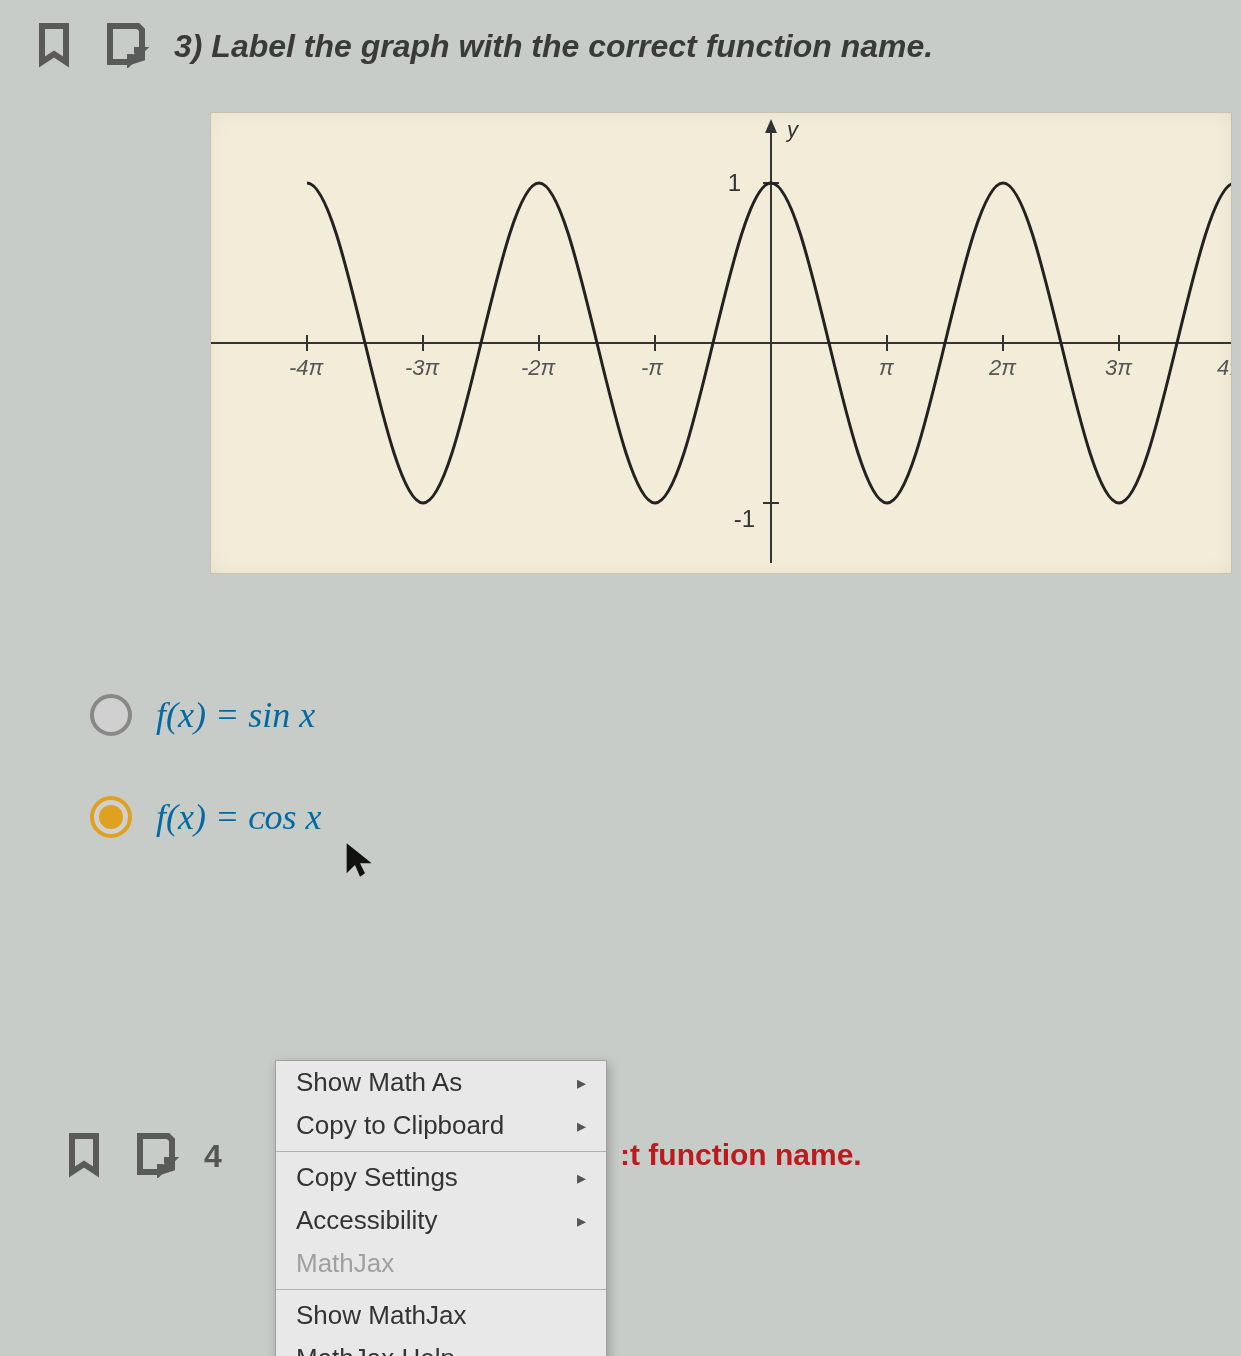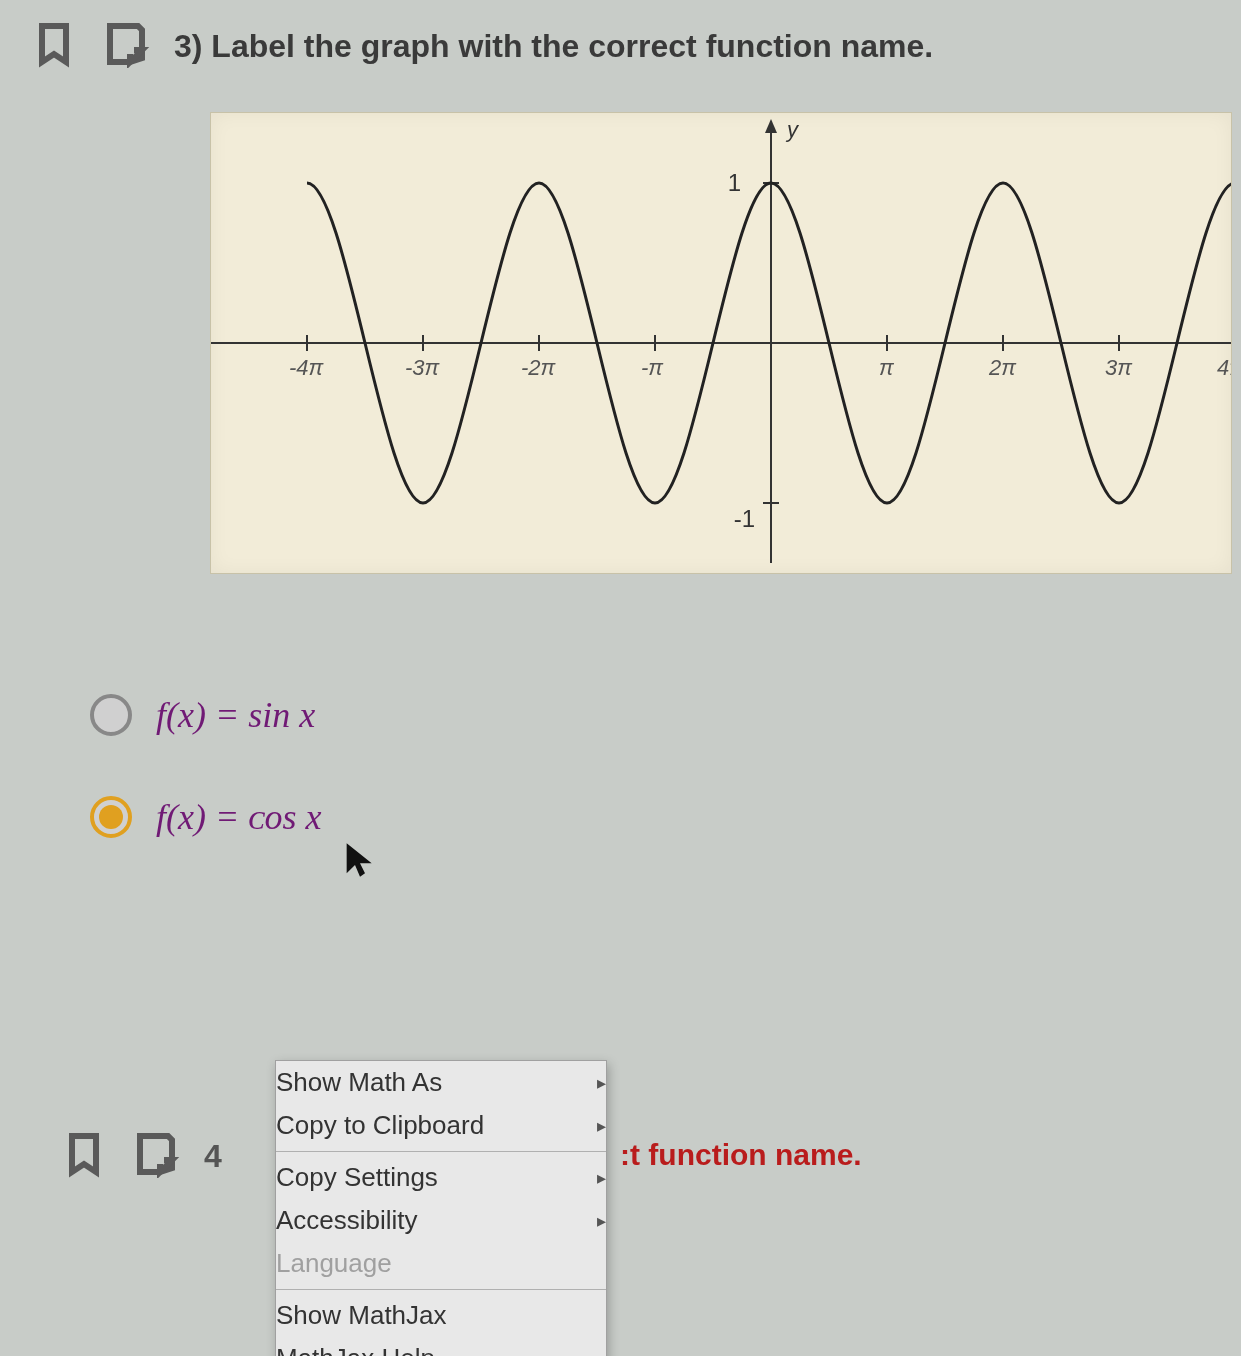--- a/index.html
+++ b/index.html
@@ -25,20 +25,21 @@
     width: 48px;
     height: 48px;
     stroke: #5a5a5a;
     fill: none;
     stroke-width: 3;
   }
   .q-text {
     font-size: 32px;
     font-weight: bold;
     color: #3a3a3a;
+    font-style: italic;
   }
   .graph-area {
     margin-left: 180px;
     margin-right: 0;
     width: 1020px;
     height: 460px;
     background: #f2ecd8;
     border: 1px solid #c8c2a8;
     position: relative;
     overflow: hidden;
@@ -47,21 +48,21 @@
   .options {
     margin-top: 120px;
     margin-left: 60px;
   }
   .option {
     display: flex;
     align-items: center;
     gap: 24px;
     margin-bottom: 60px;
     font-size: 36px;
-    color: #701a75;
+    color: #0369a1;
     font-family: "Times New Roman", serif;
     font-style: italic;
   }
   .radio {
     width: 34px;
     height: 34px;
     border: 4px solid #888;
     border-radius: 50%;
     background: #d0d0d0;
     position: relative;
@@ -90,21 +91,21 @@
     top: 1060px;
     width: 330px;
     background: #e8e8e8;
     border: 1px solid #a0a0a0;
     box-shadow: 2px 4px 10px rgba(0,0,0,0.25);
     font-family: Arial, sans-serif;
     font-size: 26px;
     color: #333;
   }
   .context-menu .menu-item {
-    padding: 6px 0;
+    padding: 6px 20px;
     display: flex;
     justify-content: space-between;
     align-items: center;
   }
   .context-menu .submenu-arrow {
     font-size: 18px;
     color: #555;
   }
   .context-menu hr {
     border: none;
@@ -234,21 +235,21 @@
     <hr>
     <div class="menu-item">
       <span>Copy Settings</span>
       <span class="submenu-arrow">▸</span>
     </div>
     <div class="menu-item">
       <span>Accessibility</span>
       <span class="submenu-arrow">▸</span>
     </div>
     <div class="menu-item disabled">
-      <span>Language</span>
+      <span>MathJax</span>
     </div>
     <hr>
     <div class="menu-item">
       <span>Show MathJax</span>
     </div>
     <div class="menu-item">
       <span>MathJax Help</span>
     </div>
   </div>
 

